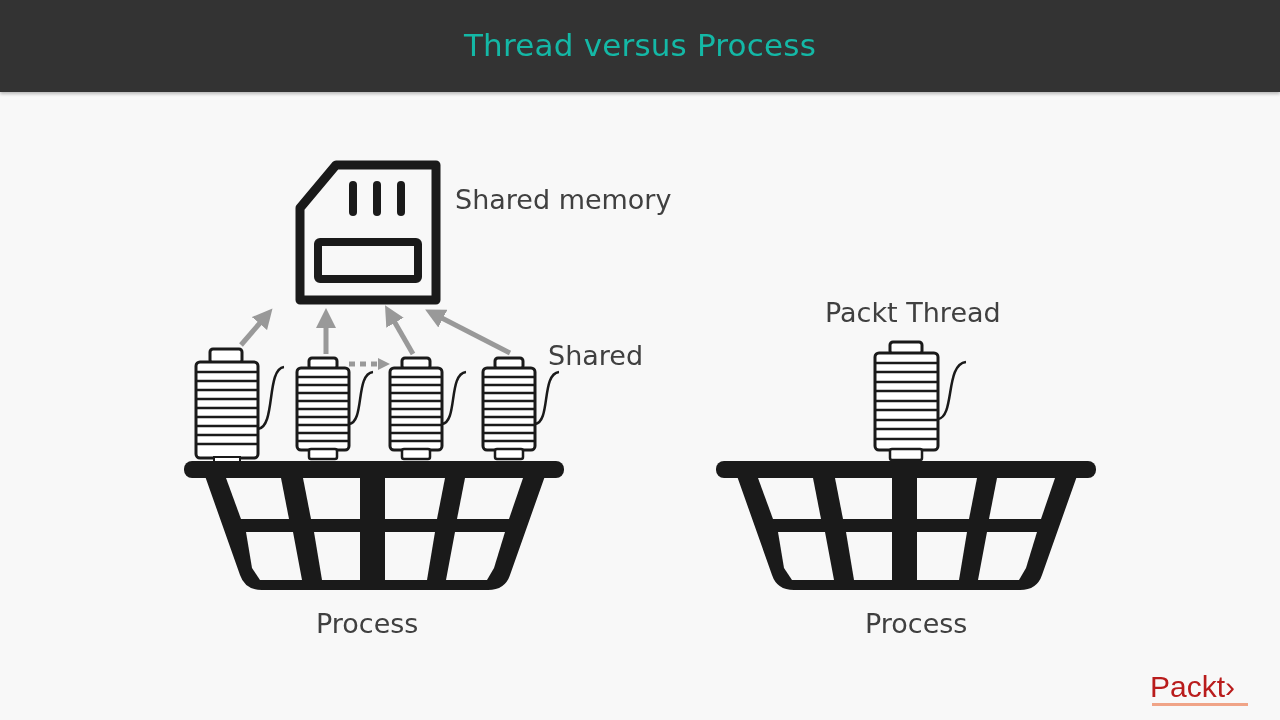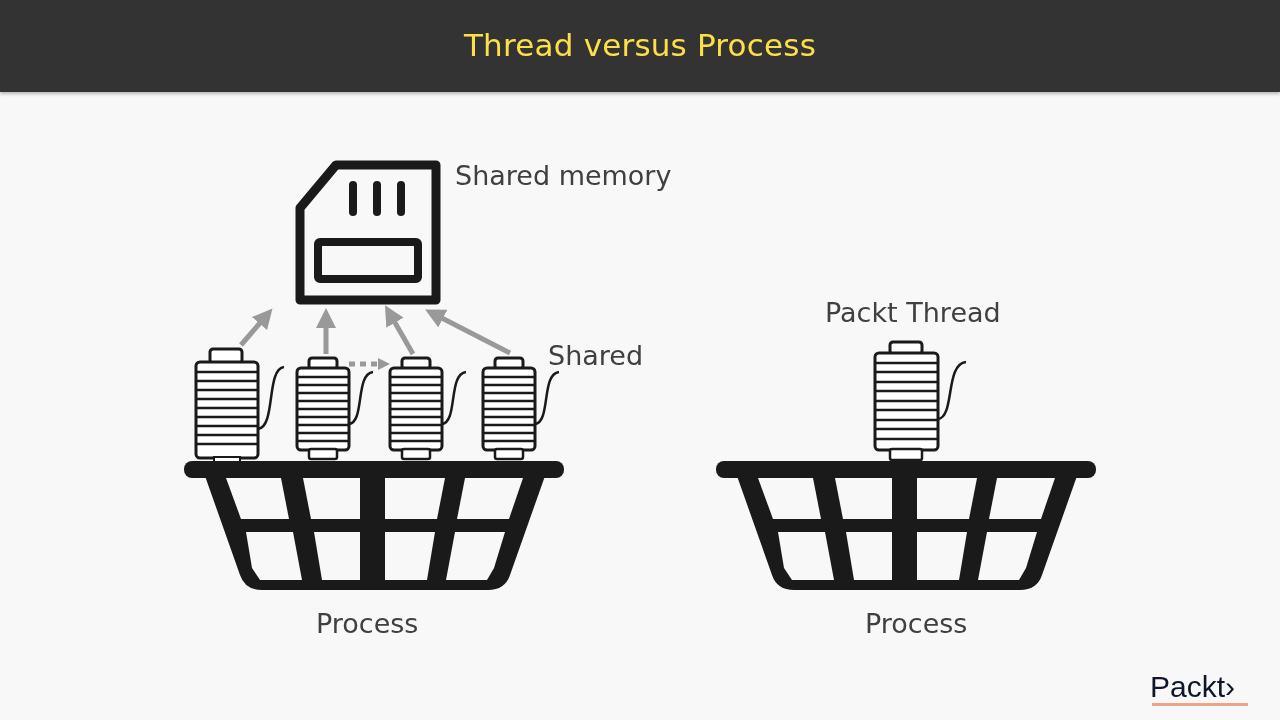--- a/index.html
+++ b/index.html
@@ -8,32 +8,32 @@
     background: #f8f8f8; position: relative;
     font-family: "DejaVu Sans", sans-serif;
   }
   .header {
     position: absolute; left: 0; top: 0; width: 1280px; height: 92px;
     background: #333333;
     box-shadow: 0 2px 3px rgba(0,0,0,0.25);
     display: flex; align-items: center; justify-content: center;
   }
   .header .title {
-    color: #fde047; font-size: 31px; letter-spacing: 0.2px;
+    color: #14b8a6; font-size: 31px; letter-spacing: 0.2px;
     font-family: "DejaVu Sans", sans-serif;
     margin-top: -2px;
   }
   .label {
     position: absolute; color: #404040; font-size: 27px;
     font-family: "DejaVu Sans", sans-serif; white-space: nowrap;
   }
   svg.diagram { position: absolute; left: 0; top: 0; }
   .logo {
     position: absolute; left: 1150px; top: 672px;
-    color: #0f172a; font-size: 30px; font-family: "Liberation Sans", sans-serif;
+    color: #b91c1c; font-size: 30px; font-family: "Liberation Sans", sans-serif;
     letter-spacing: 0px; line-height: 30px;
   }
   .logo-underline {
     position: absolute; left: 1152px; top: 703px; width: 96px; height: 3px;
     background: #f0a487;
   }
 </style>
 </head>
 <body>
 
@@ -179,20 +179,20 @@
       <polygon points="917,478 977,478 969,519 917,519"></polygon>
       <polygon points="997,478 1055,478 1041,519 989,519"></polygon>
       <polygon points="778,532 825,532 834,580 792,580 784,568"></polygon>
       <polygon points="846,532 892,532 892,580 854,580"></polygon>
       <polygon points="917,532 967,532 959,580 917,580"></polygon>
       <polygon points="987,532 1037,532 1026,568 1019,580 978,580"></polygon>
     </g>
   </g>
 </svg>
 
-<span class="label" style="left:455px; top:160px;text-align:right;">Shared memory</span>
+<span class="label" style="left:455px; top:184px;text-align:right;">Shared memory</span>
 <span class="label" style="left:548px; top:340px;">Shared</span>
 <span class="label" style="left:316px; top:608px;">Process</span>
 <span class="label" style="left:825px; top:297px;">Packt Thread</span>
 <span class="label" style="left:865px; top:608px;">Process</span>
 
 <div class="logo">Packt›</div>
 <div class="logo-underline"></div>
 
 </body></html>

